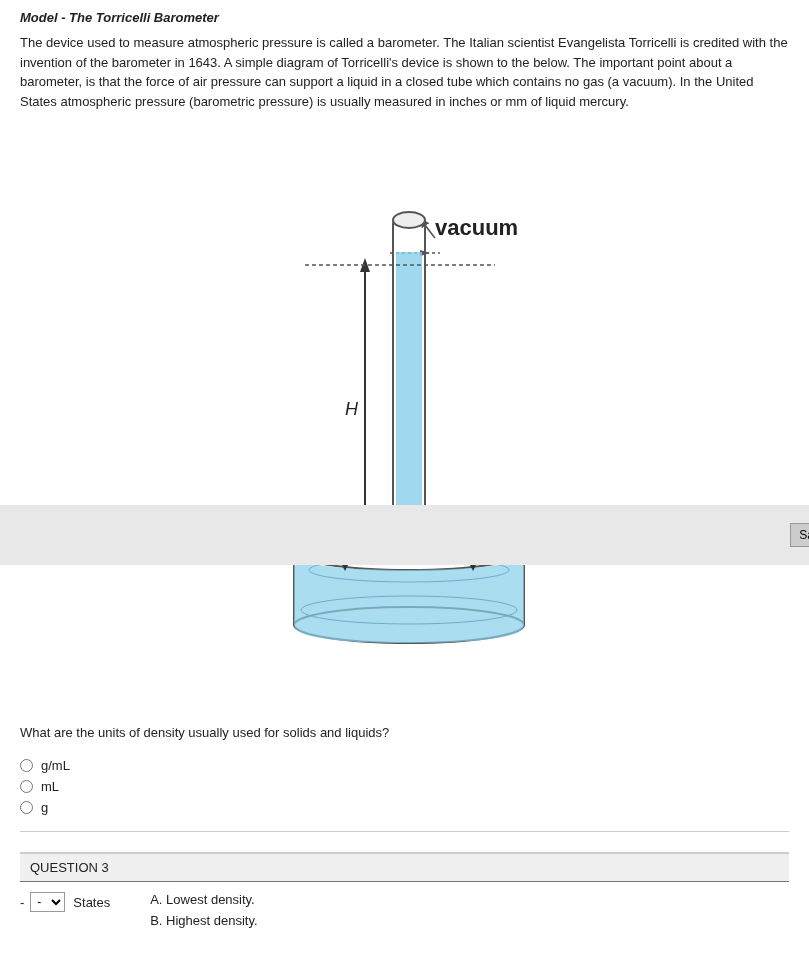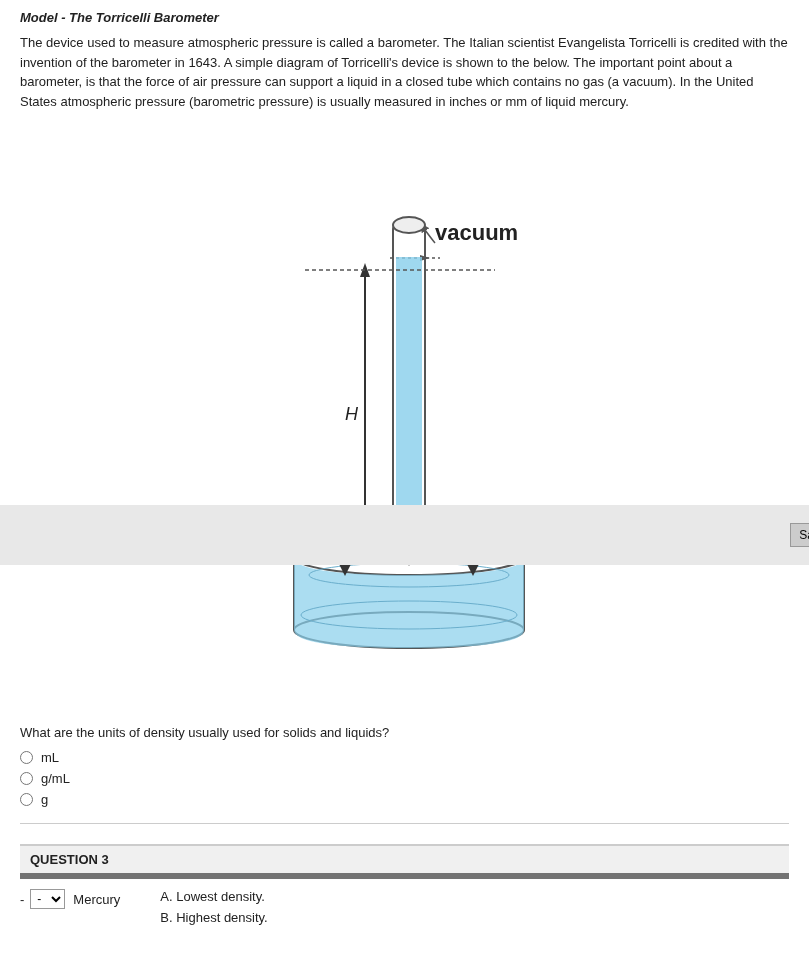--- a/index.html
+++ b/index.html
@@ -27,21 +27,21 @@
       line-height: 1.5;
       margin-bottom: 4px;
     }
 
     .diagram-area {
       position: relative;
       width: 100%;
       height: 590px;
       display: flex;
       justify-content: center;
-      align-items: flex-end;
+      align-items: center;
     }
 
     
     .gray-overlay {
       position: absolute;
       top: 390px;
       left: -20px;
       width: 829px;
       height: 60px;
       background: #e8e8e8;
@@ -62,21 +62,21 @@
     }
 
     .question-section {
       margin-top: 20px;
       padding: 0 0 10px 0;
       border-bottom: 1px solid #ccc;
     }
 
     .question-text {
       font-size: 13px;
-      margin-bottom: 10px;
+      margin-bottom: 18px;
     }
 
     .radio-option {
       display: flex;
       align-items: center;
       margin-bottom: 6px;
       font-size: 13px;
     }
 
     .radio-option input[type="radio"] {
@@ -84,24 +84,24 @@
     }
 
     .question3-section {
       margin-top: 20px;
       padding: 0;
     }
 
     .question3-header {
       background: #f0f0f0;
       padding: 6px 10px;
-      font-weight: bold;
+      font-weight: normal;
       font-size: 13px;
       border-top: 2px solid #ccc;
-      border-bottom: 6px solid #737373;
+      border-bottom: 1px solid #737373;
       margin-bottom: 10px;
     }
 
     .question3-text {
       font-size: 13px;
       margin-bottom: 10px;
     }
 
     .matching-area {
       display: flex;
@@ -212,25 +212,25 @@
     <div class="gray-overlay">
       <button class="save-btn">Sav</button>
     </div>
   </div>
 
   <div class="question-section">
     <div class="question-text">What are the units of density usually used for solids and liquids?</div>
 
     <div class="radio-option">
       <input type="radio" name="density-units" style="">
-      <span>mL</span>
+      <span>g/mL</span>
     </div>
     <div class="radio-option">
       <input type="radio" name="density-units" style="">
-      <span>g/mL</span>
+      <span>mL</span>
     </div>
     <div class="radio-option">
       <input type="radio" name="density-units" style="">
       <span>g</span>
     </div>
   </div>
 
   <div class="question3-section">
     <div class="question3-header">QUESTION 3</div>
 
@@ -238,21 +238,21 @@
       <div class="left-items">
 
         <div class="match-item">
           <span class="match-dash">-</span>
           <select>
             <option>-</option>
             <option>A</option>
             <option>B</option>
             <option>C</option>
           </select>
-          <span style="margin-left:4px;">Mercury</span>
+          <span style="margin-left:4px;">States</span>
         </div>
 
       </div>
 
       <div class="right-items">
         <div>A. Lowest density.</div>
         <div>B. Highest density.</div>
 
       </div>
     </div>

